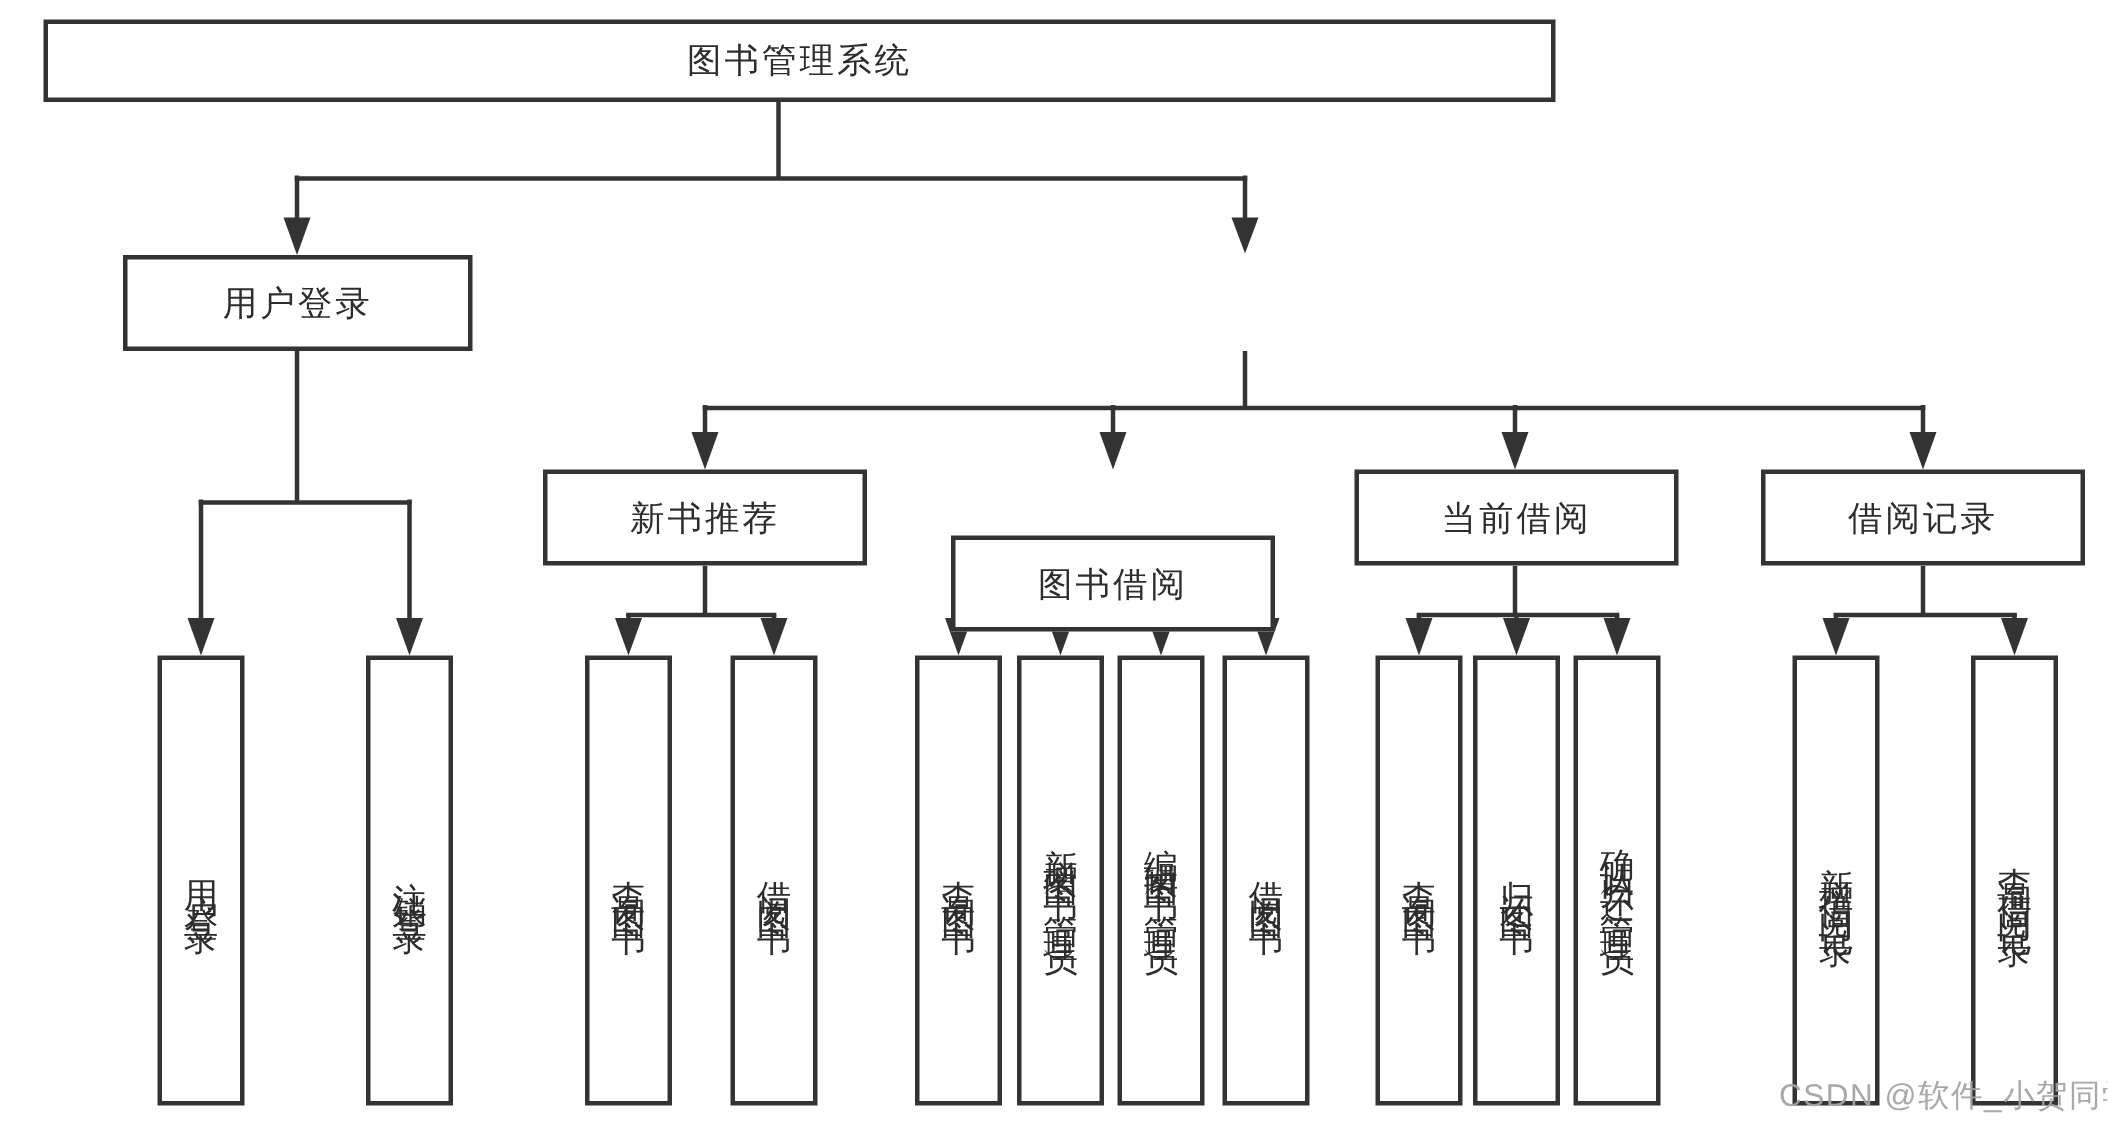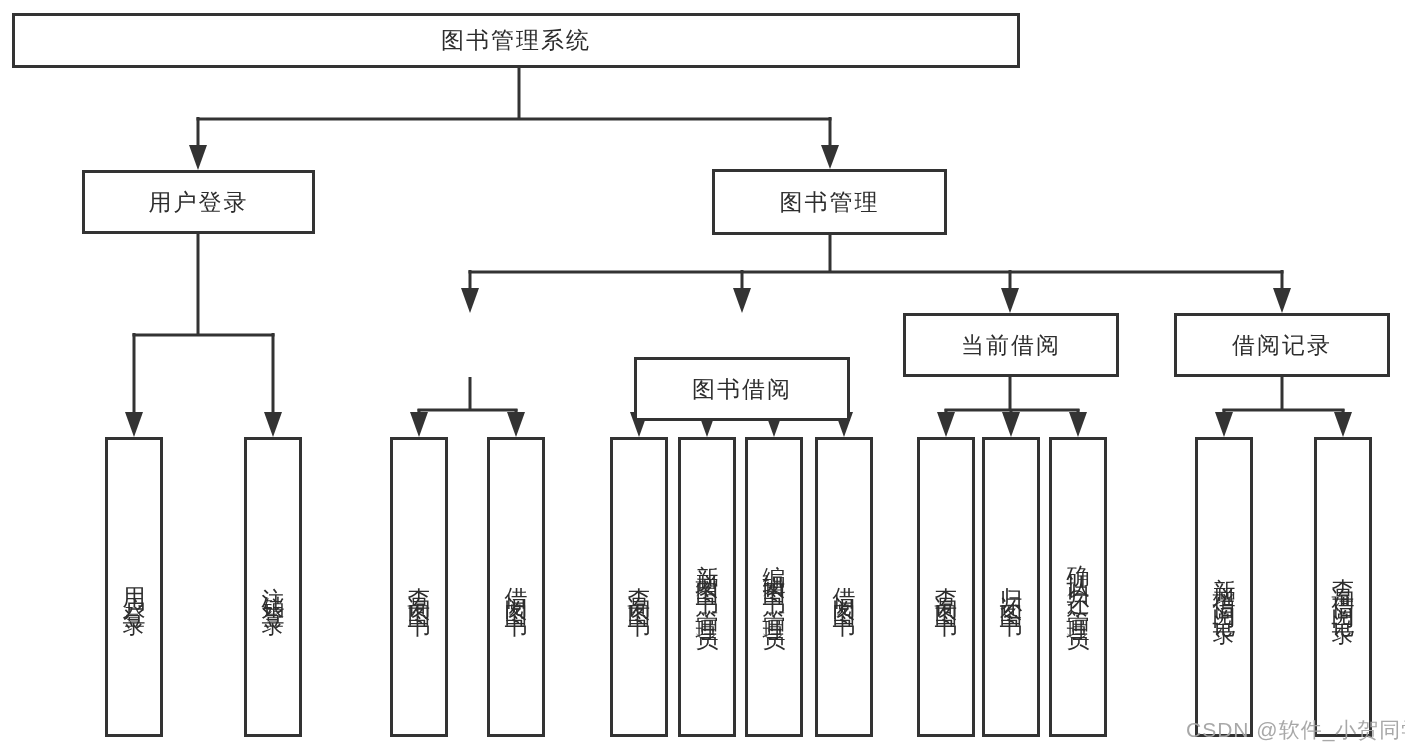--- a/index.html
+++ b/index.html
@@ -123,25 +123,25 @@
 
       <polygon points="937,412 955,412 946,437"></polygon>
       <polygon points="1002,412 1020,412 1011,437"></polygon>
       <polygon points="1069,412 1087,412 1078,437"></polygon>
 
       <polygon points="1215,412 1233,412 1224,437"></polygon>
       <polygon points="1334,412 1352,412 1343,437"></polygon>
     </g>
   </svg>
 
-  <div class="node hbox" style="left:12px; top:13px; width:1008px; height:55px;">图书管理系统</div>
+  <div class="node hbox" style="left:29px; top:13px; width:1008px; height:55px;">图书管理系统</div>
 
   <div class="node hbox" style="left:82px; top:170px; width:233px; height:64px;">用户登录</div>
-  <div class="node hbox" style="left:712px; top:169px; width:235px; height:66px;">图书管理</div>
 
+  <div class="node hbox" style="left:362px; top:313px; width:216px; height:64px;">新书推荐</div>
   <div class="node hbox" style="left:634px; top:313px; width:216px; height:64px;margin-top:44px;">图书借阅</div>
   <div class="node hbox" style="left:903px; top:313px; width:216px; height:64px;">当前借阅</div>
   <div class="node hbox" style="left:1174px; top:313px; width:216px; height:64px;">借阅记录</div>
 
   <div class="node vbox" style="left:105px; top:437px;">用户登录</div>
   <div class="node vbox" style="left:244px; top:437px;">注销登录</div>
 
   <div class="node vbox" style="left:390px; top:437px;">查询图书</div>
   <div class="node vbox" style="left:487px; top:437px;">借阅图书</div>
 

